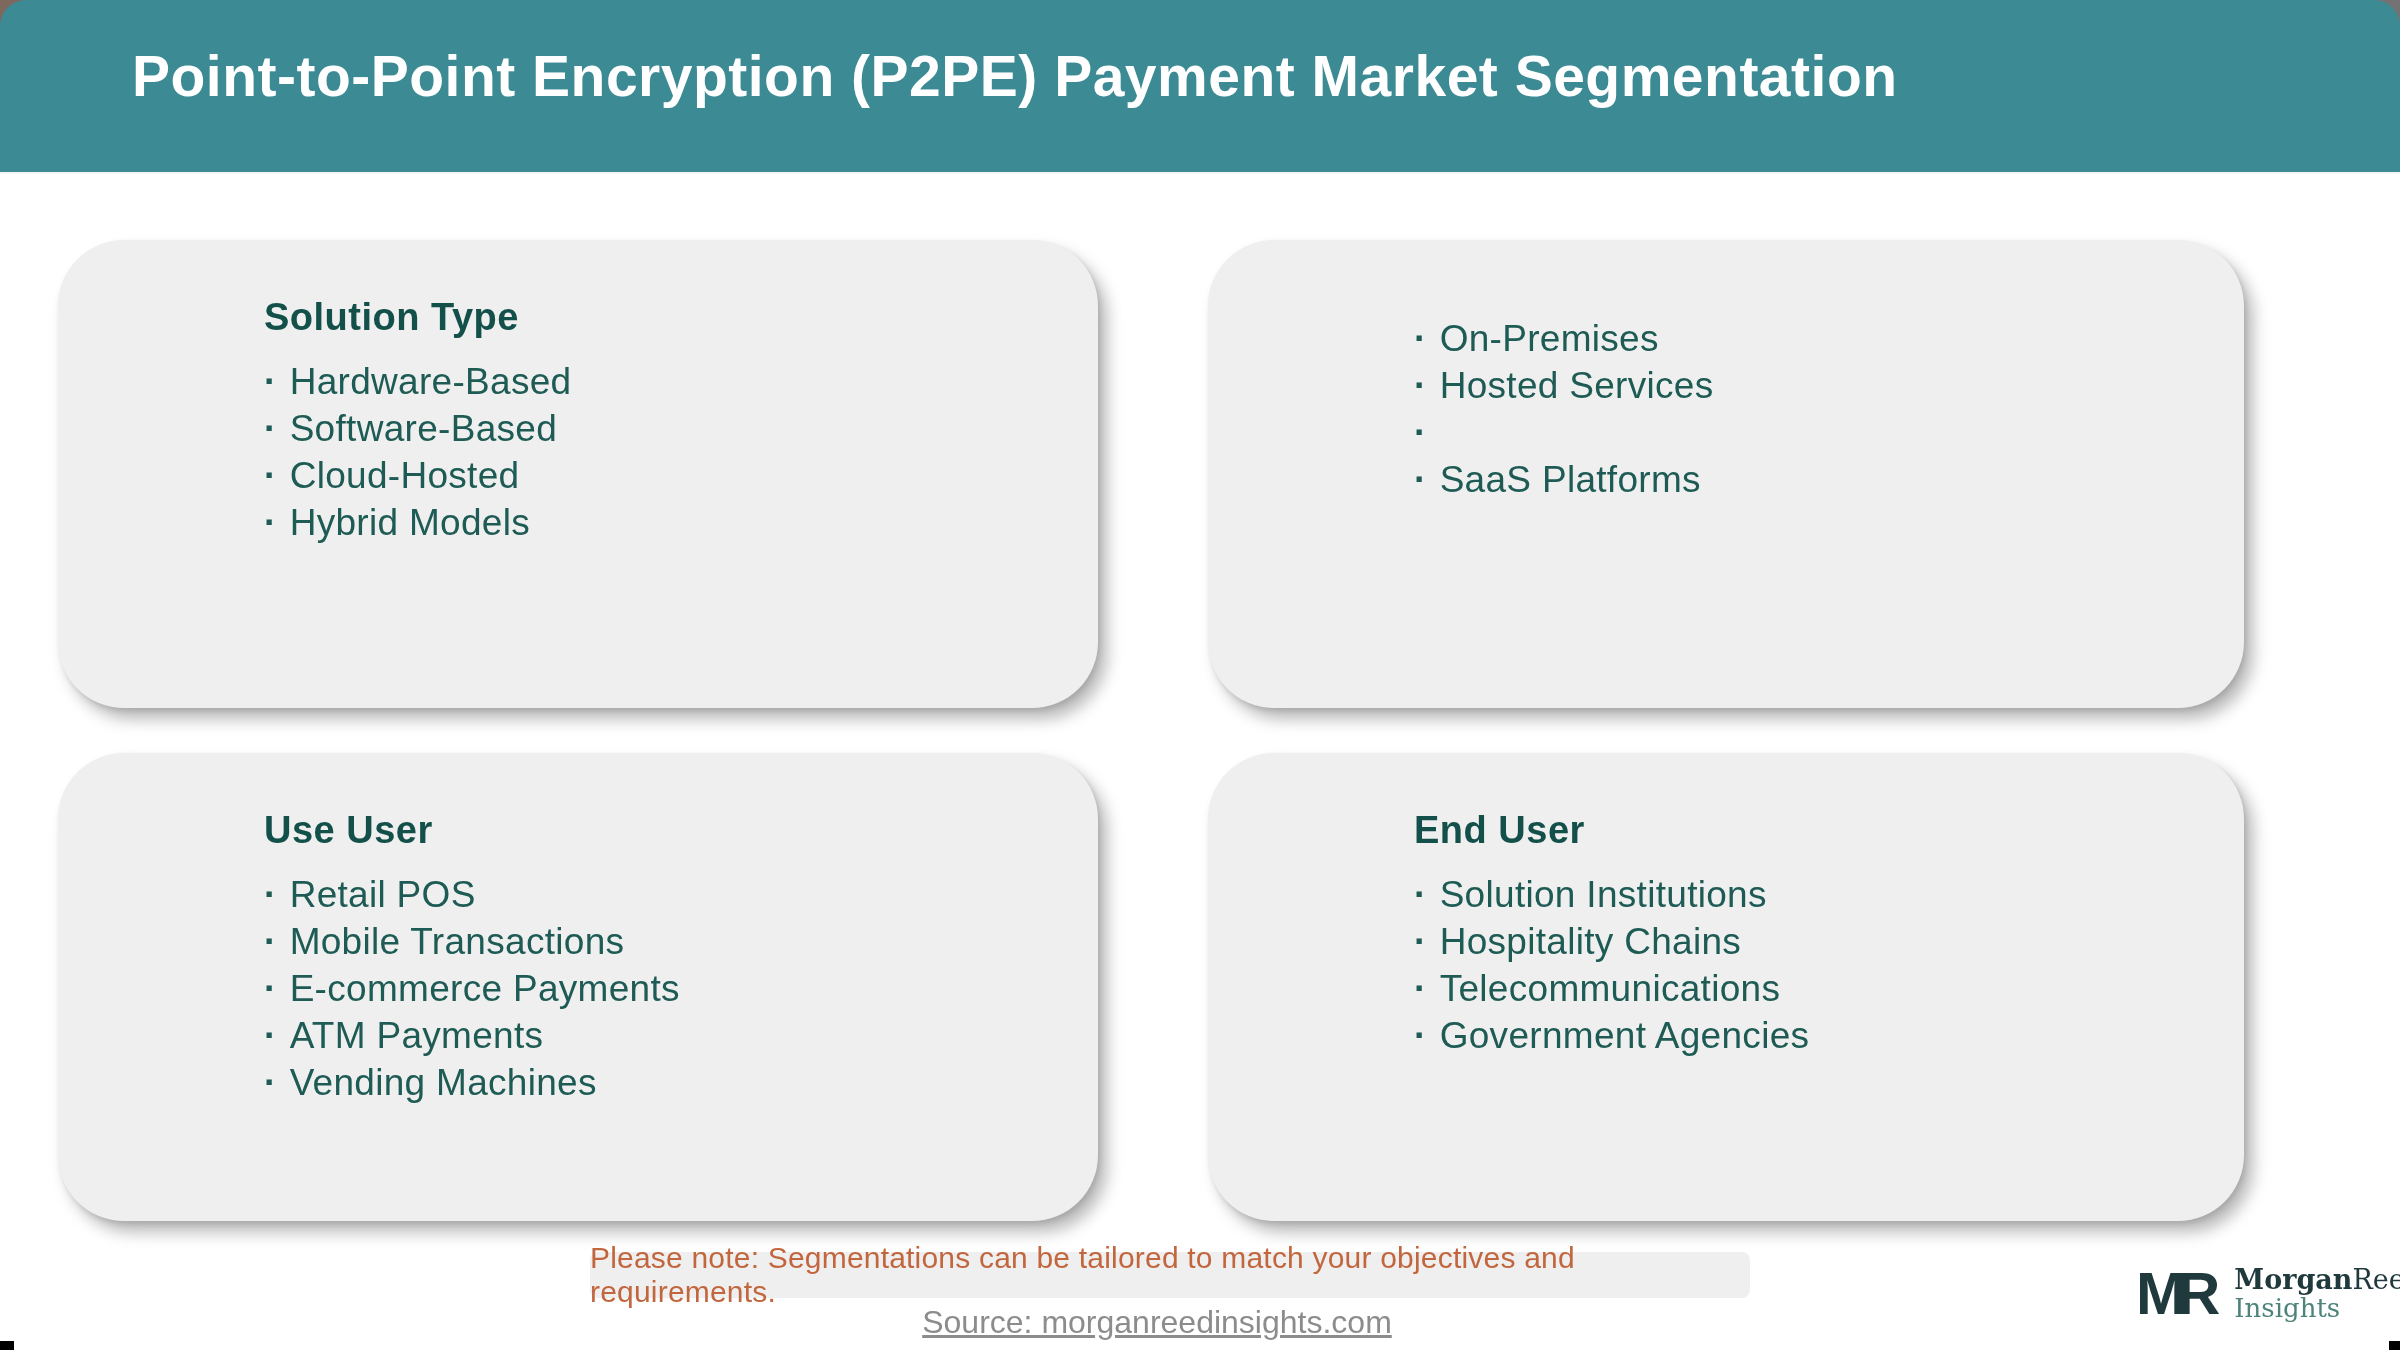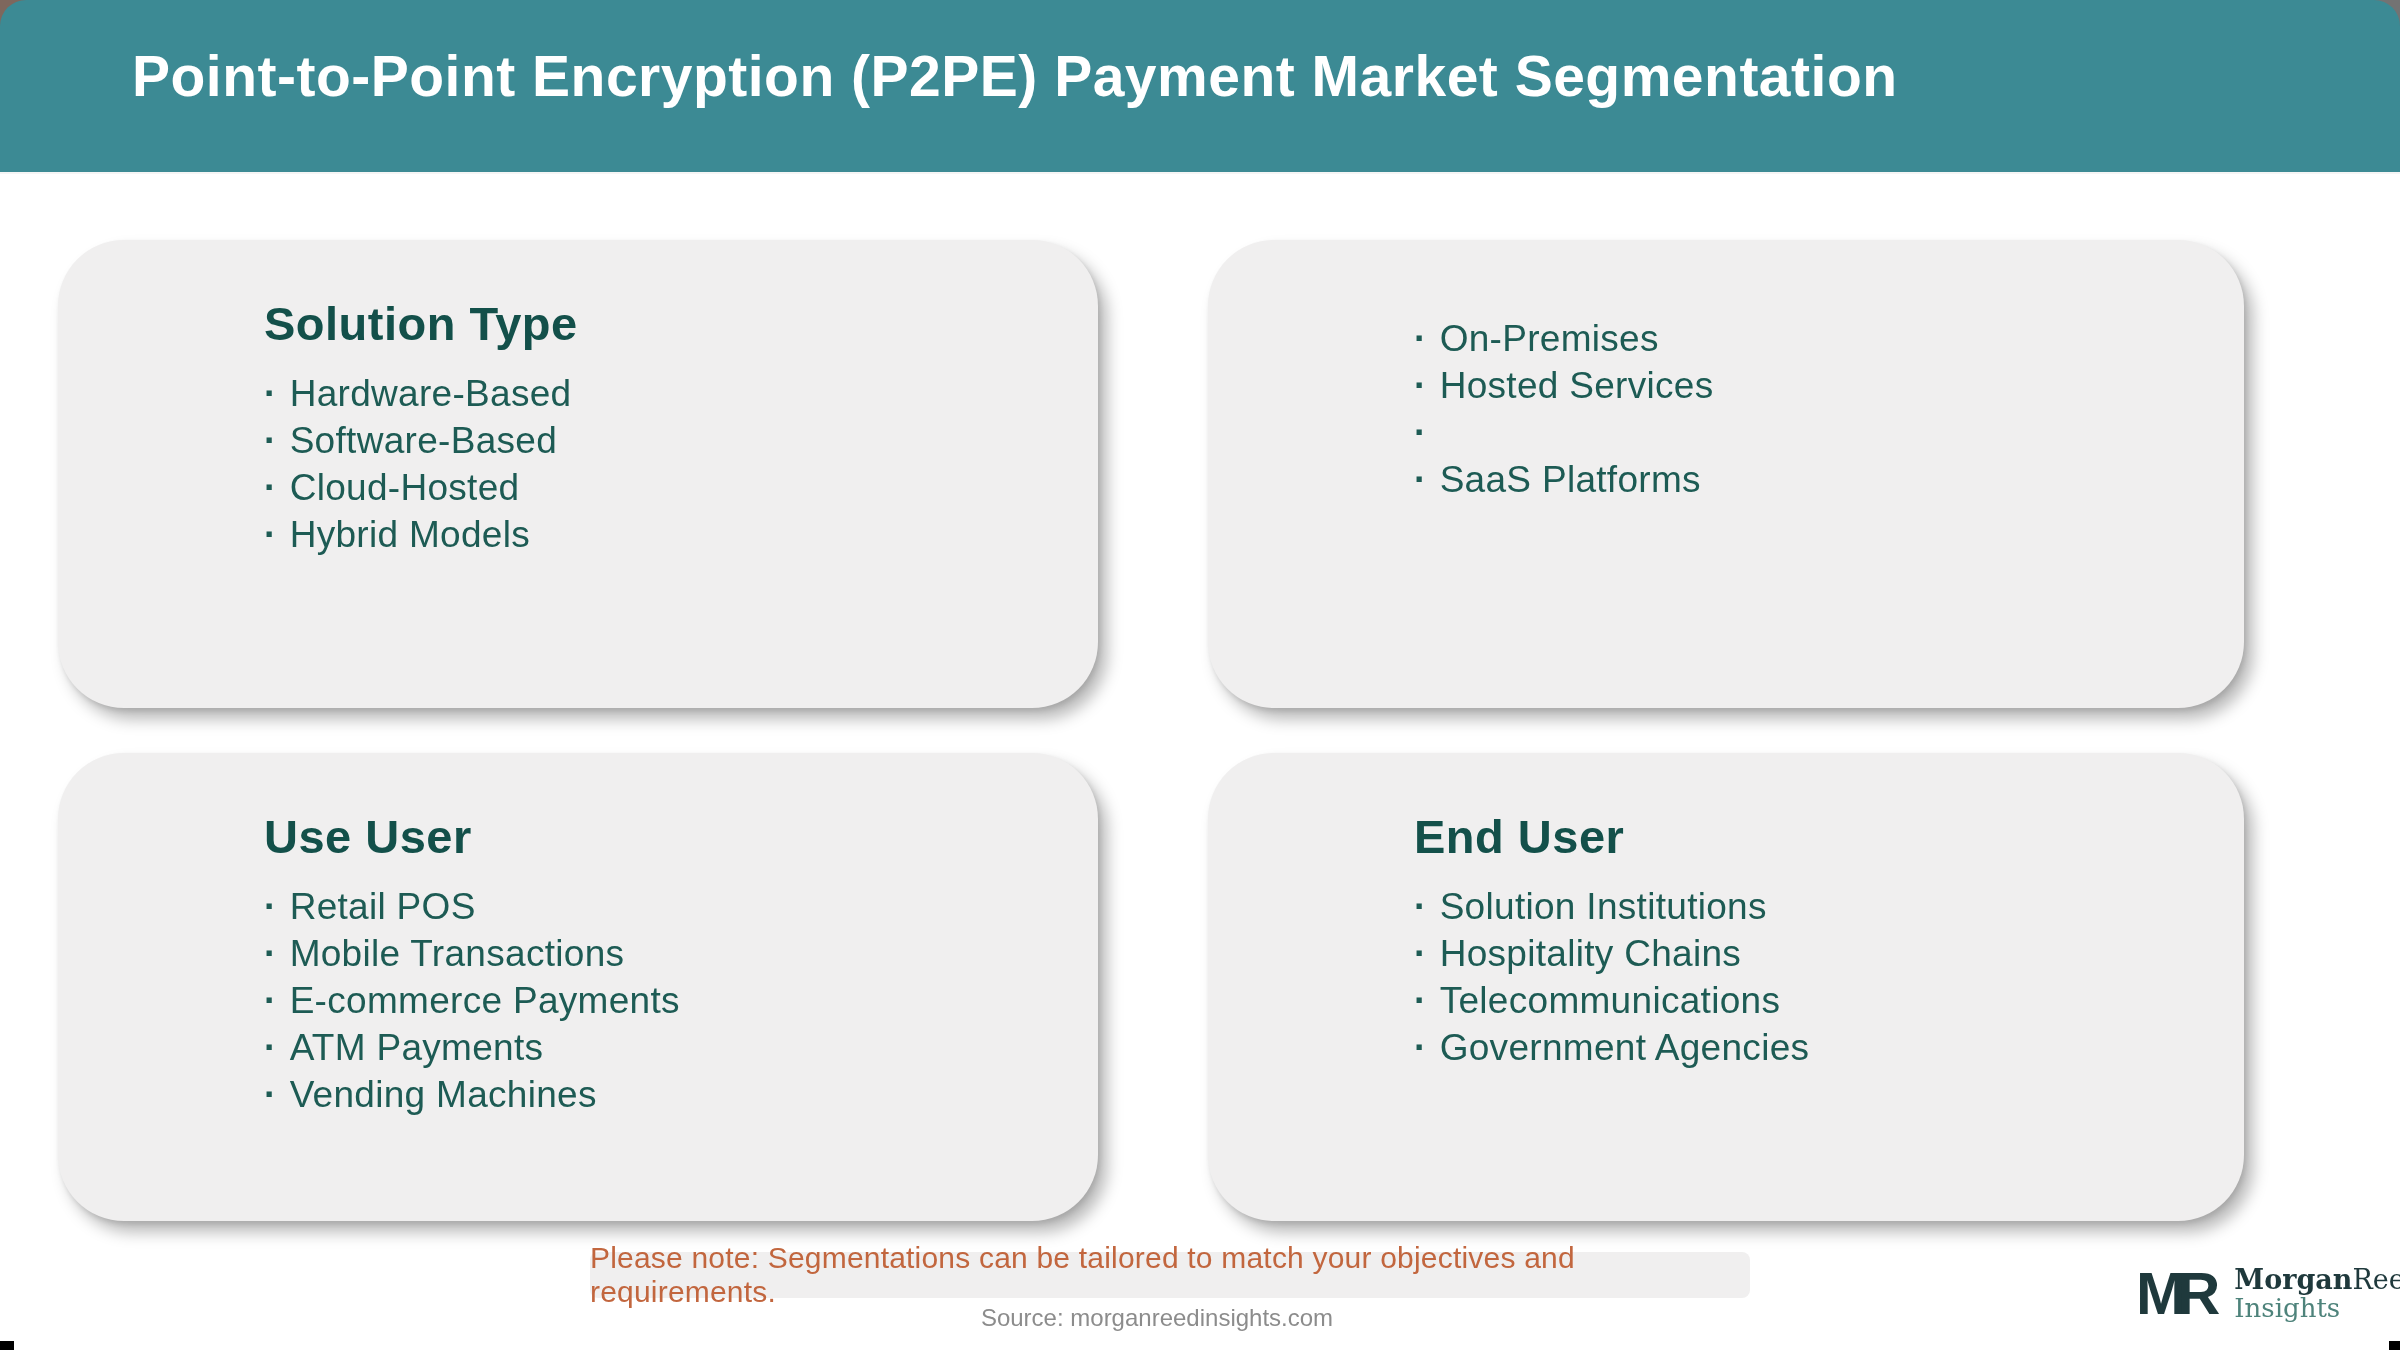--- a/index.html
+++ b/index.html
@@ -33,21 +33,21 @@
   }
   .card{
     height:468px;box-sizing:border-box;
     background:var(--card-bg,#F0EFEF);
     border-radius:66px;
     box-shadow:9px 11px 16px rgba(0,0,0,0.28), 2px 3px 5px rgba(0,0,0,0.10);
     padding:56px 40px 0 206px;
   }
   .card-title{
     margin:0;
-    font-size:47px;font-weight:700;letter-spacing:.5px;
+    font-size:38px;font-weight:700;letter-spacing:.5px;
     color:var(--card-title,#13504A);
   }
   .card-list{margin-top:19px;}
   .card-item{
     display:flex;align-items:baseline;
     font-size:37px;letter-spacing:.3px;line-height:47px;
     color:var(--card-item,#1D5B54);
   }
   .dot{margin-right:13px;font-weight:700;}
   
@@ -55,22 +55,23 @@
     position:absolute;left:590px;top:1252px;width:1160px;height:46px;
     background:var(--note-bg,#F0EFEF);border-radius:8px;
     display:flex;align-items:center;justify-content:center;
   }
   .note-text{
     font-size:30px;letter-spacing:.2px;
     color:var(--note-text,#C2663E);
   }
   .source-text{
     position:absolute;left:0;top:1304px;width:2314px;
-    text-align:center;font-size:24px;
+    text-align:center;font-size:32px;
     color:var(--source-text,#8C8C8C);
+    text-decoration:underline;
   }
   
   .logo{position:absolute;left:2136px;top:1266px;display:flex;align-items:center;}
   .monogram{
     font-size:60px;font-weight:900;line-height:56px;
     letter-spacing:-9px;padding-right:9px;
     color:var(--logo-dark,#1F393C);
   }
   .logo-text{margin-left:14px;font-family:"DejaVu Serif", serif;}
   .logo-name{font-size:27px;line-height:27px;color:var(--logo-dark,#1F393C);}

